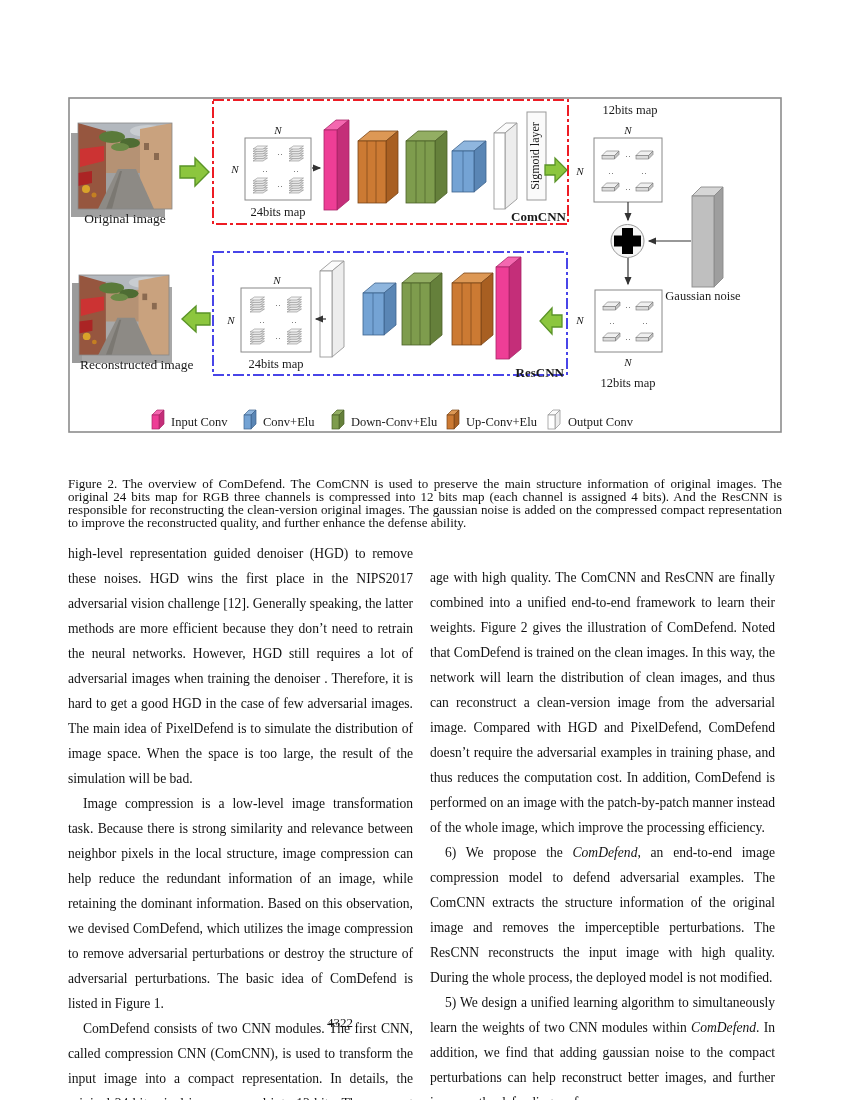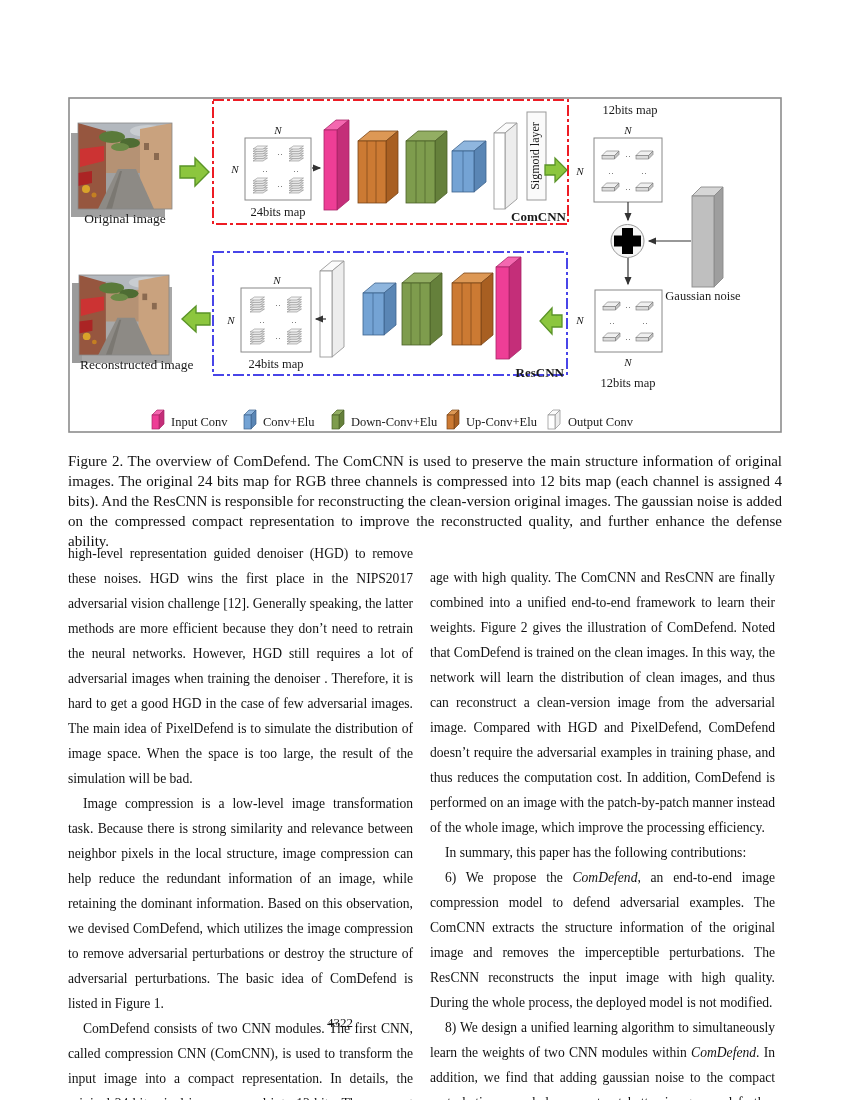--- a/index.html
+++ b/index.html
@@ -11,21 +11,21 @@
   
   #figure-panel{left:68px;top:97px;width:714px;height:336px;}
   svg text{font-family:"Liberation Serif", serif;fill:#1a1a1a;}
   text.nlab{font-style:italic;font-size:11px;}
   text.maplab{font-size:12.5px;}
   text.dots{font-size:9px;fill:#444;}
   text.cnnlab{font-weight:bold;font-size:13px;}
   text.leglab{font-size:12.5px;}
   text.imglab{font-size:13.5px;}
   
-  #caption{left:68px;top:451px;width:714px;font-size:15px;line-height:20px;text-align:justify;}
+  #caption{left:68px;top:477px;width:714px;font-size:13px;line-height:13px;text-align:justify;}
   
   .col{top:541px;width:345px;font-size:13.6px;line-height:25px;text-align:justify;}
   #col-left{left:68px;}
   #col-right{left:430px;margin-top:24px;}
   .col p{margin:0;}
   .col p.ind{text-indent:15px;}
   
   #pageno{left:0;top:1015px;width:680px;text-align:center;font-size:13px;}
 </style>
 </head>
@@ -281,18 +281,17 @@
 <div class="abs" id="caption">Figure 2. The overview of ComDefend. The ComCNN is used to preserve the main structure information of original images. The original 24 bits map for RGB three channels is compressed into 12 bits map (each channel is assigned 4 bits). And the ResCNN is responsible for reconstructing the clean-version original images. The gaussian noise is added on the compressed compact representation to improve the reconstructed quality, and further enhance the defense ability.</div>
 
 <div class="abs col" id="col-left">
   <p>high-level representation guided denoiser (HGD) to remove these noises.  HGD wins the first place in the NIPS2017 adversarial vision challenge [12].  Generally speaking, the latter methods are more efficient because they don’t need to retrain the neural networks. However, HGD still requires a lot of adversarial images when training the denoiser . Therefore, it is hard to get a good HGD in the case of few adversarial images. The main idea of PixelDefend is to simulate the distribution of image space. When the space is too large, the result of the simulation will be bad.</p>
   <p class="ind">Image compression is a low-level image transformation task.  Because there is strong similarity and relevance between neighbor pixels in the local structure, image compression can help reduce the redundant information of an image, while retaining the dominant information. Based on this observation, we devised ComDefend, which utilizes the image compression to remove adversarial perturbations or destroy the structure of adversarial perturbations. The basic idea of ComDefend is listed in Figure 1.</p>
   <p class="ind">ComDefend consists of two CNN modules.  The first CNN, called compression CNN (ComCNN), is used to transform the input image into a compact representation. In details, the original 24-bits pixel is compressed into 12 bits.  The compact representation extracted from the input image is expected to retain the enough information of the original image.  The second CNN, called reconstruction CNN (ResCNN), is used to reconstruct the original im-</p>
 </div>
 
 <div class="abs col" id="col-right">
   <p>age with high quality.  The ComCNN and ResCNN are finally combined into a unified end-to-end framework to learn their weights. Figure 2 gives the illustration of ComDefend. Noted that ComDefend is trained on the clean images.  In this way, the network will learn the distribution of clean images, and thus can reconstruct a clean-version image from the adversarial image.  Compared with HGD and PixelDefend, ComDefend doesn’t require the adversarial examples in training phase, and thus reduces the computation cost. In addition, ComDefend is performed on an image with the patch-by-patch manner instead of the whole image, which improve the processing efficiency.</p>
-  <p class="ind">In summary, this paper has the following contributions:</p>
   <p class="ind"><span>6) We propose the </span><i>ComDefend</i><span>, an end-to-end image compression model to defend adversarial examples.  The ComCNN extracts the structure information of the original image and removes the imperceptible perturbations.  The ResCNN reconstructs the input image with high quality. During the whole process, the deployed model is not modified.</span></p>
-  <p class="ind"><span>8) We design a unified learning algorithm to simultaneously learn the weights of two CNN modules within </span><i>ComDefend</i><span>. In addition, we find that adding gaussian noise to the compact perturbations can help reconstruct better images, and further improve the defending performance.</span></p>
+  <p class="ind"><span>5) We design a unified learning algorithm to simultaneously learn the weights of two CNN modules within </span><i>ComDefend</i><span>. In addition, we find that adding gaussian noise to the compact perturbations can help reconstruct better images, and further improve the defending performance.</span></p>
 </div>
 
 <div class="abs" id="pageno">4322</div>
 
 </body></html>

